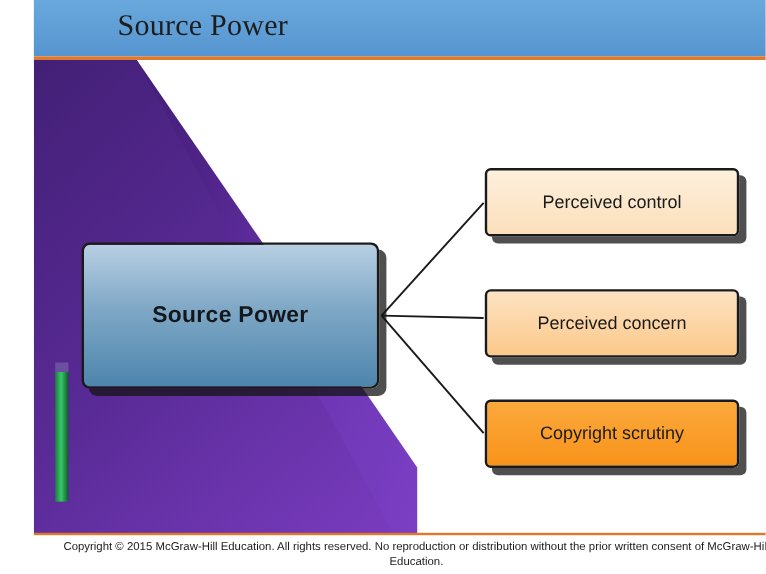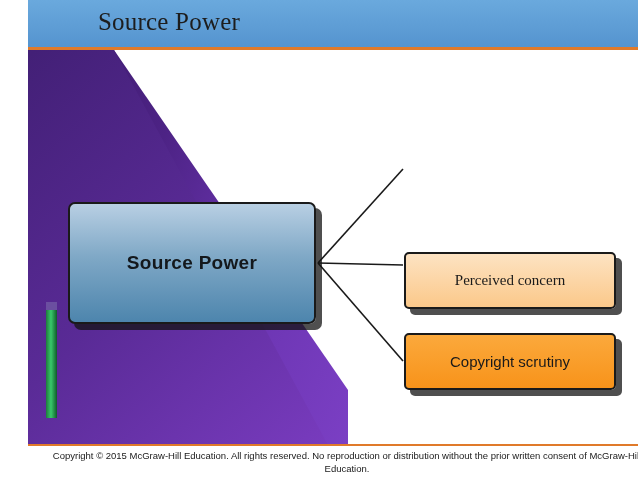--- a/index.html
+++ b/index.html
@@ -106,23 +106,22 @@
     font-size: 15px;
     font-weight: normal;
   }
   .child-node span { font-weight: normal; }
 
   .node-1 {
     left: 376px; top: 140px;
     background: linear-gradient(180deg, #fdf0dd 0%, #fbdfba 100%);
   }
   .node-2 {
-    left: 376px; top: 252px;
+    left: 376px; top: 241px;
     background: linear-gradient(180deg, #fde3c2 0%, #fbc88a 100%);
-    font-family: Liberation Serif, serif;
   }
   .node-3 {
     left: 376px; top: 333px;
     background: linear-gradient(180deg, #fba93c 0%, #f8931a 100%);
   }
 
   
   .footer-rule {
     position: absolute;
     left: 0; top: 444px;
@@ -158,20 +157,23 @@
   <svg id="connectors">
     <line x1="290" y1="263" x2="375" y2="169" stroke="#1a1a1a" stroke-width="1.6"></line>
     <line x1="290" y1="263" x2="375" y2="265" stroke="#1a1a1a" stroke-width="1.6"></line>
     <line x1="290" y1="263" x2="375" y2="361" stroke="#1a1a1a" stroke-width="1.6"></line>
   </svg>
 
   <div class="node main-node">
     <span>Source Power</span>
   </div>
 
+  <div class="node child-node node-1">
+    <span>Perceived control</span>
+  </div>
 
   <div class="node child-node node-2">
     <span>Perceived concern</span>
   </div>
 
   <div class="node child-node node-3">
     <span>Copyright scrutiny</span>
   </div>
 
   <div class="footer-rule"></div>

